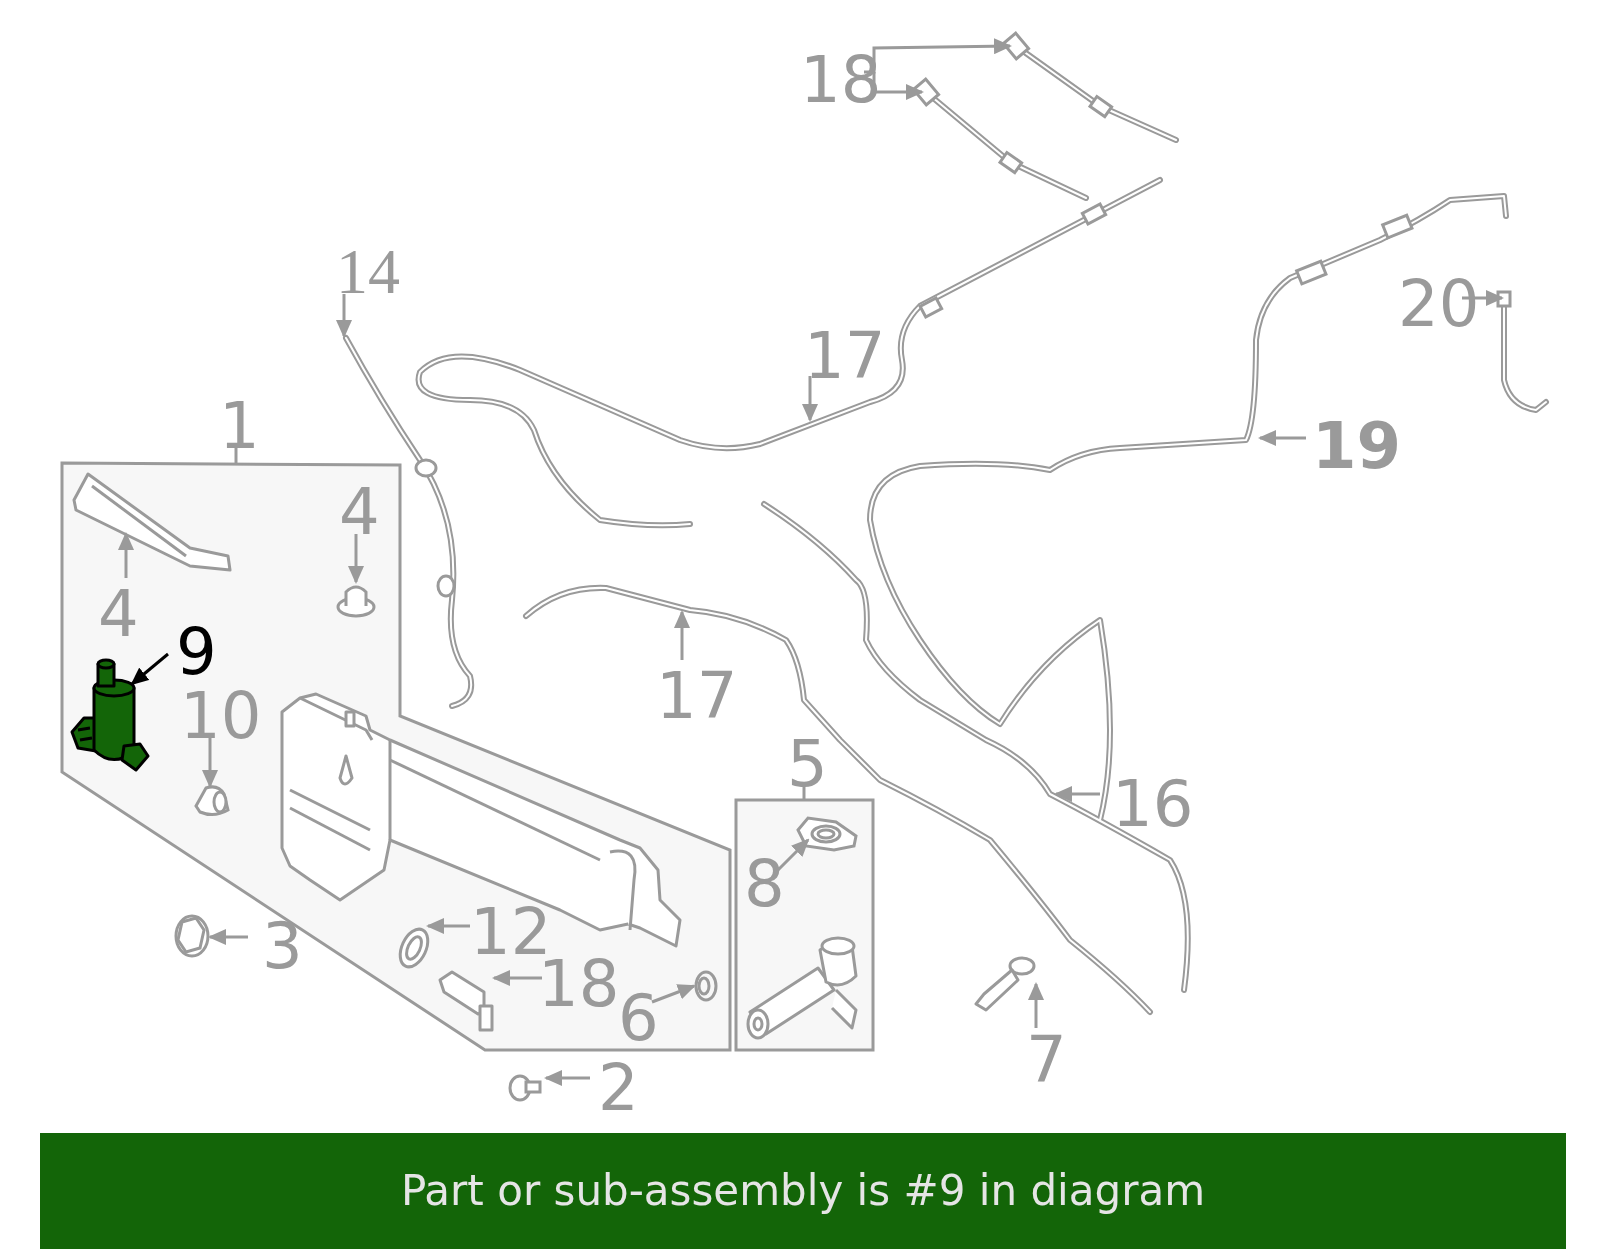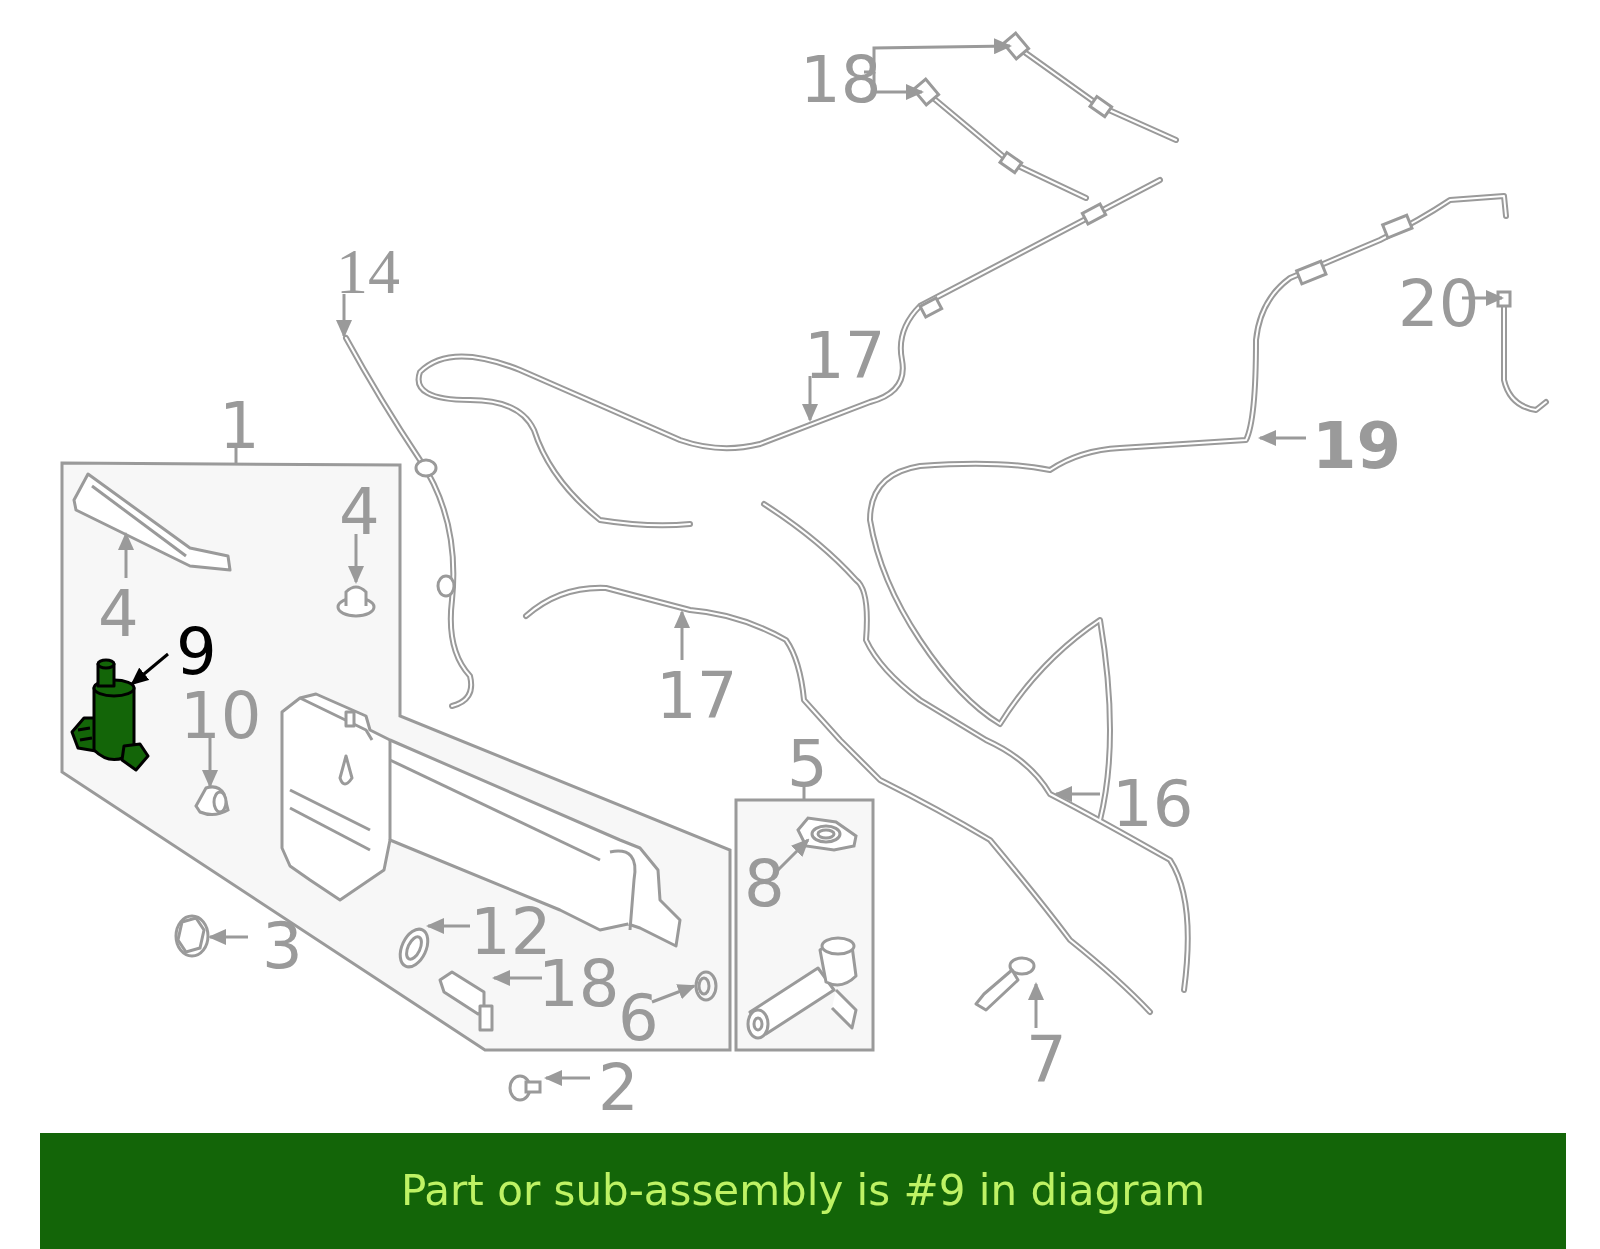--- a/index.html
+++ b/index.html
@@ -1,21 +1,21 @@
 <!DOCTYPE html>
 <html><head>
 <meta charset="utf-8">
 <style>
   html, body { margin: 0; padding: 0; background: #ffffff; }
   body { width: 1600px; height: 1249px; position: relative; overflow: hidden; font-family: "DejaVu Sans", sans-serif; }
   #diagram { position: absolute; left: 0; top: 0; width: 1600px; height: 1249px; }
   .callout { position: absolute; font-family: "DejaVu Sans", sans-serif; font-size: 64px; line-height: 1; color: #9a9a9a; white-space: nowrap; }
   .callout.hl { color: #000000; }
   #banner { position: absolute; left: 40px; top: 1133px; width: 1526px; height: 116px; background: #136508; display: flex; flex-direction: column; align-items: center; justify-content: center; }
-  #banner .line { font-family: "DejaVu Sans", sans-serif; font-size: 42px; line-height: 50px; color: #bef264; white-space: nowrap; }
+  #banner .line { font-family: "DejaVu Sans", sans-serif; font-size: 42px; line-height: 50px; color: #e5e5e5; white-space: nowrap; }
 </style>
 </head>
 <body>
 
 <svg id="diagram" viewBox="0 0 1600 1249" xmlns="http://www.w3.org/2000/svg">
   <defs>
     <marker id="arr" markerWidth="10" markerHeight="10" refX="8" refY="5" orient="auto" markerUnits="userSpaceOnUse">
       <path d="M0,0 L10,5 L0,10 z" fill="#9a9a9a"></path>
     </marker>
     <marker id="arrBig" markerWidth="18" markerHeight="16" refX="16" refY="8" orient="auto" markerUnits="userSpaceOnUse">

